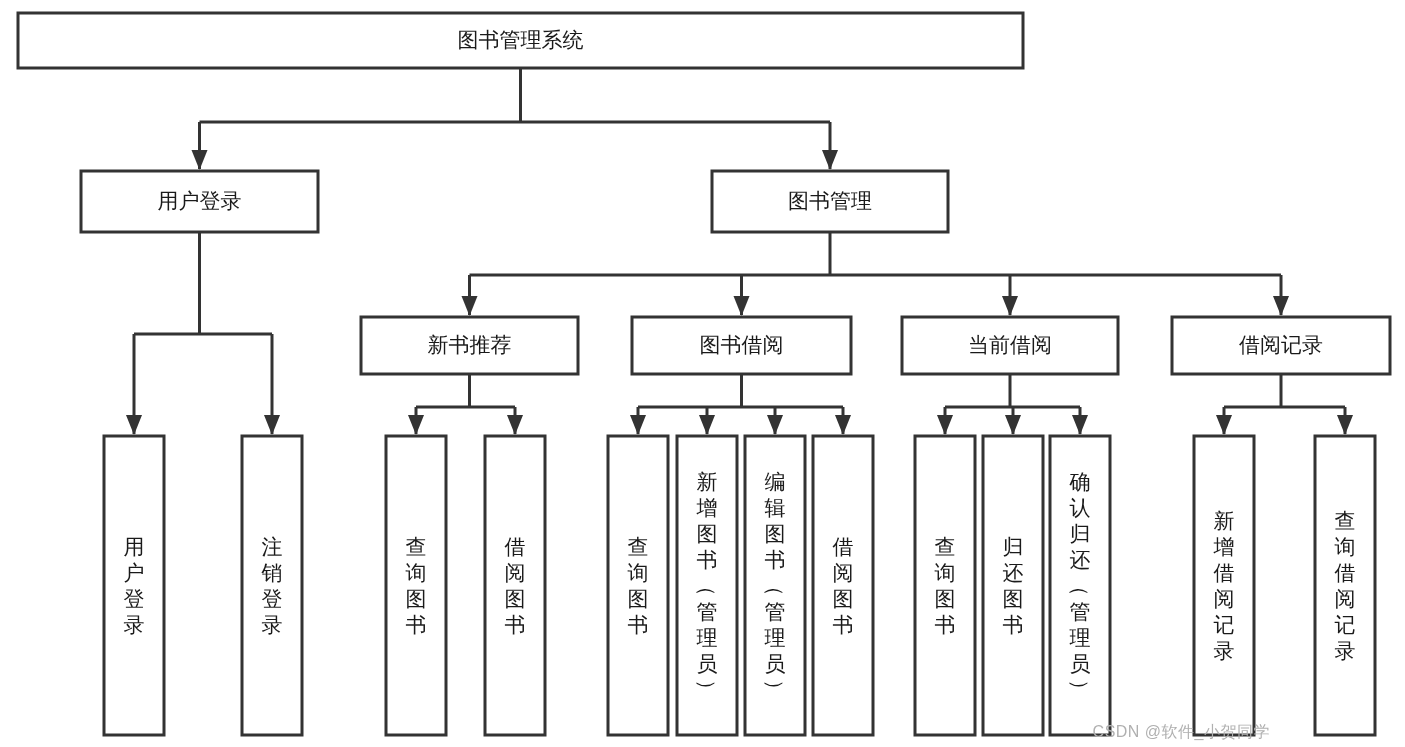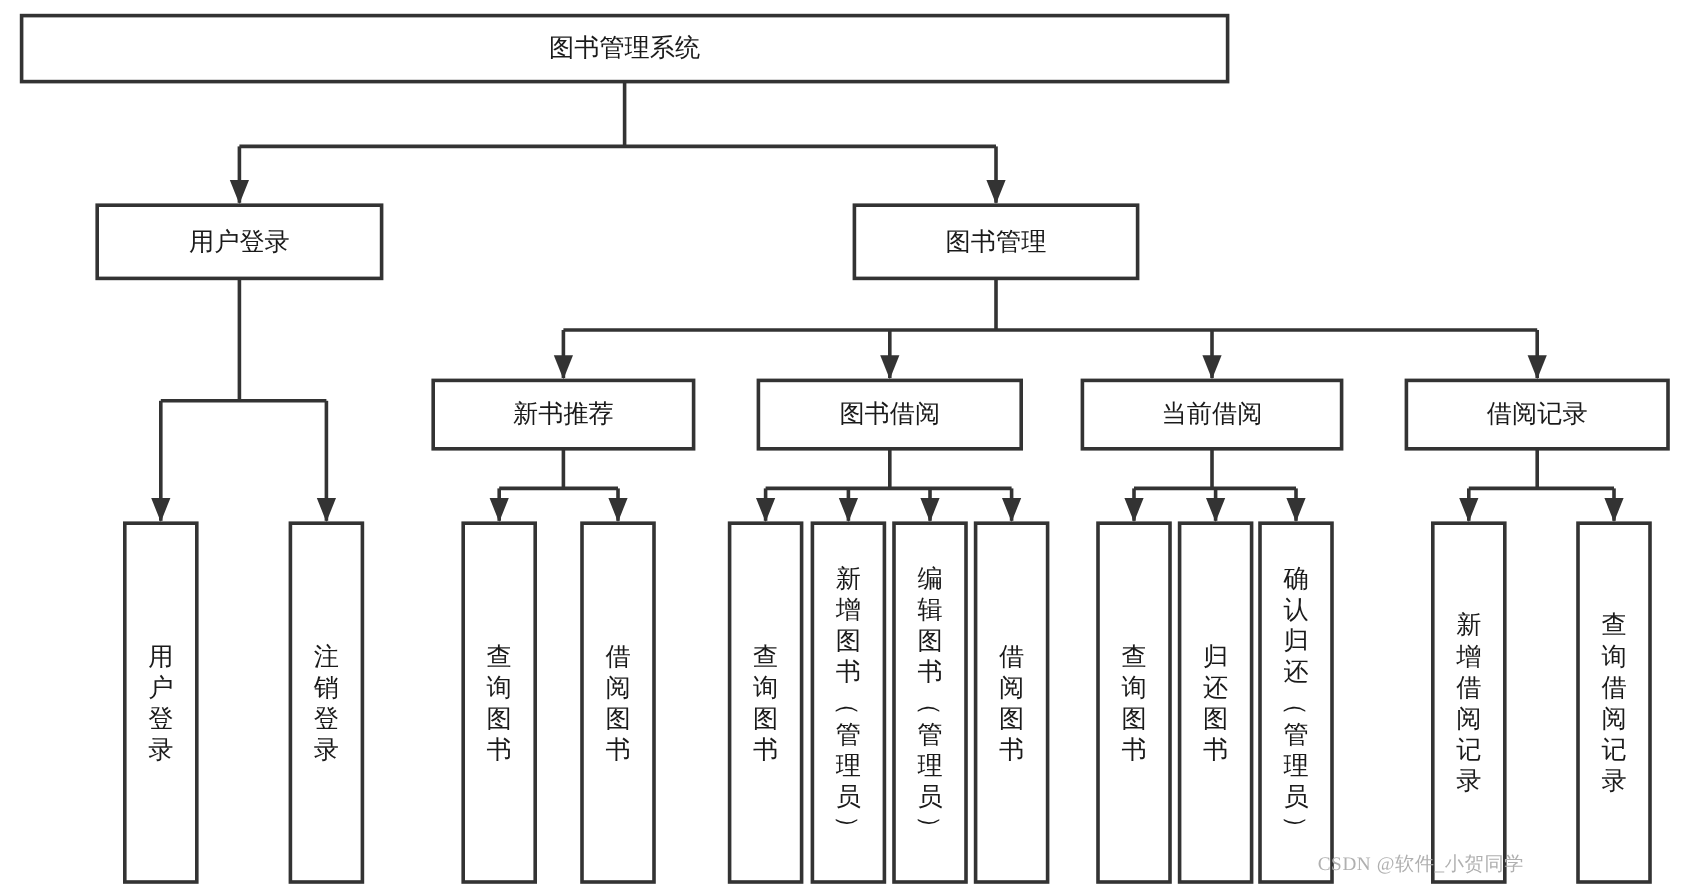--- a/index.html
+++ b/index.html
@@ -51,22 +51,22 @@
   }
   .node-label-vertical {
     fill: #1a1a1a;
     font-family: "Liberation Sans", "DejaVu Sans", sans-serif;
     font-size: 21px;
     text-anchor: middle;
   }
   .watermark {
     position: absolute;
     right: 8px;
-    bottom: 16px;
-    font-family: Liberation Serif, serif;
+    bottom: 4px;
+    font-family: Liberation Sans, sans-serif;
     font-size: 16px;
     color: #b0b0b0;
     letter-spacing: 0.5px;
     user-select: none;
     pointer-events: none;
     margin-left: 27px;
   }
 </style>
 </head>
 <body>

